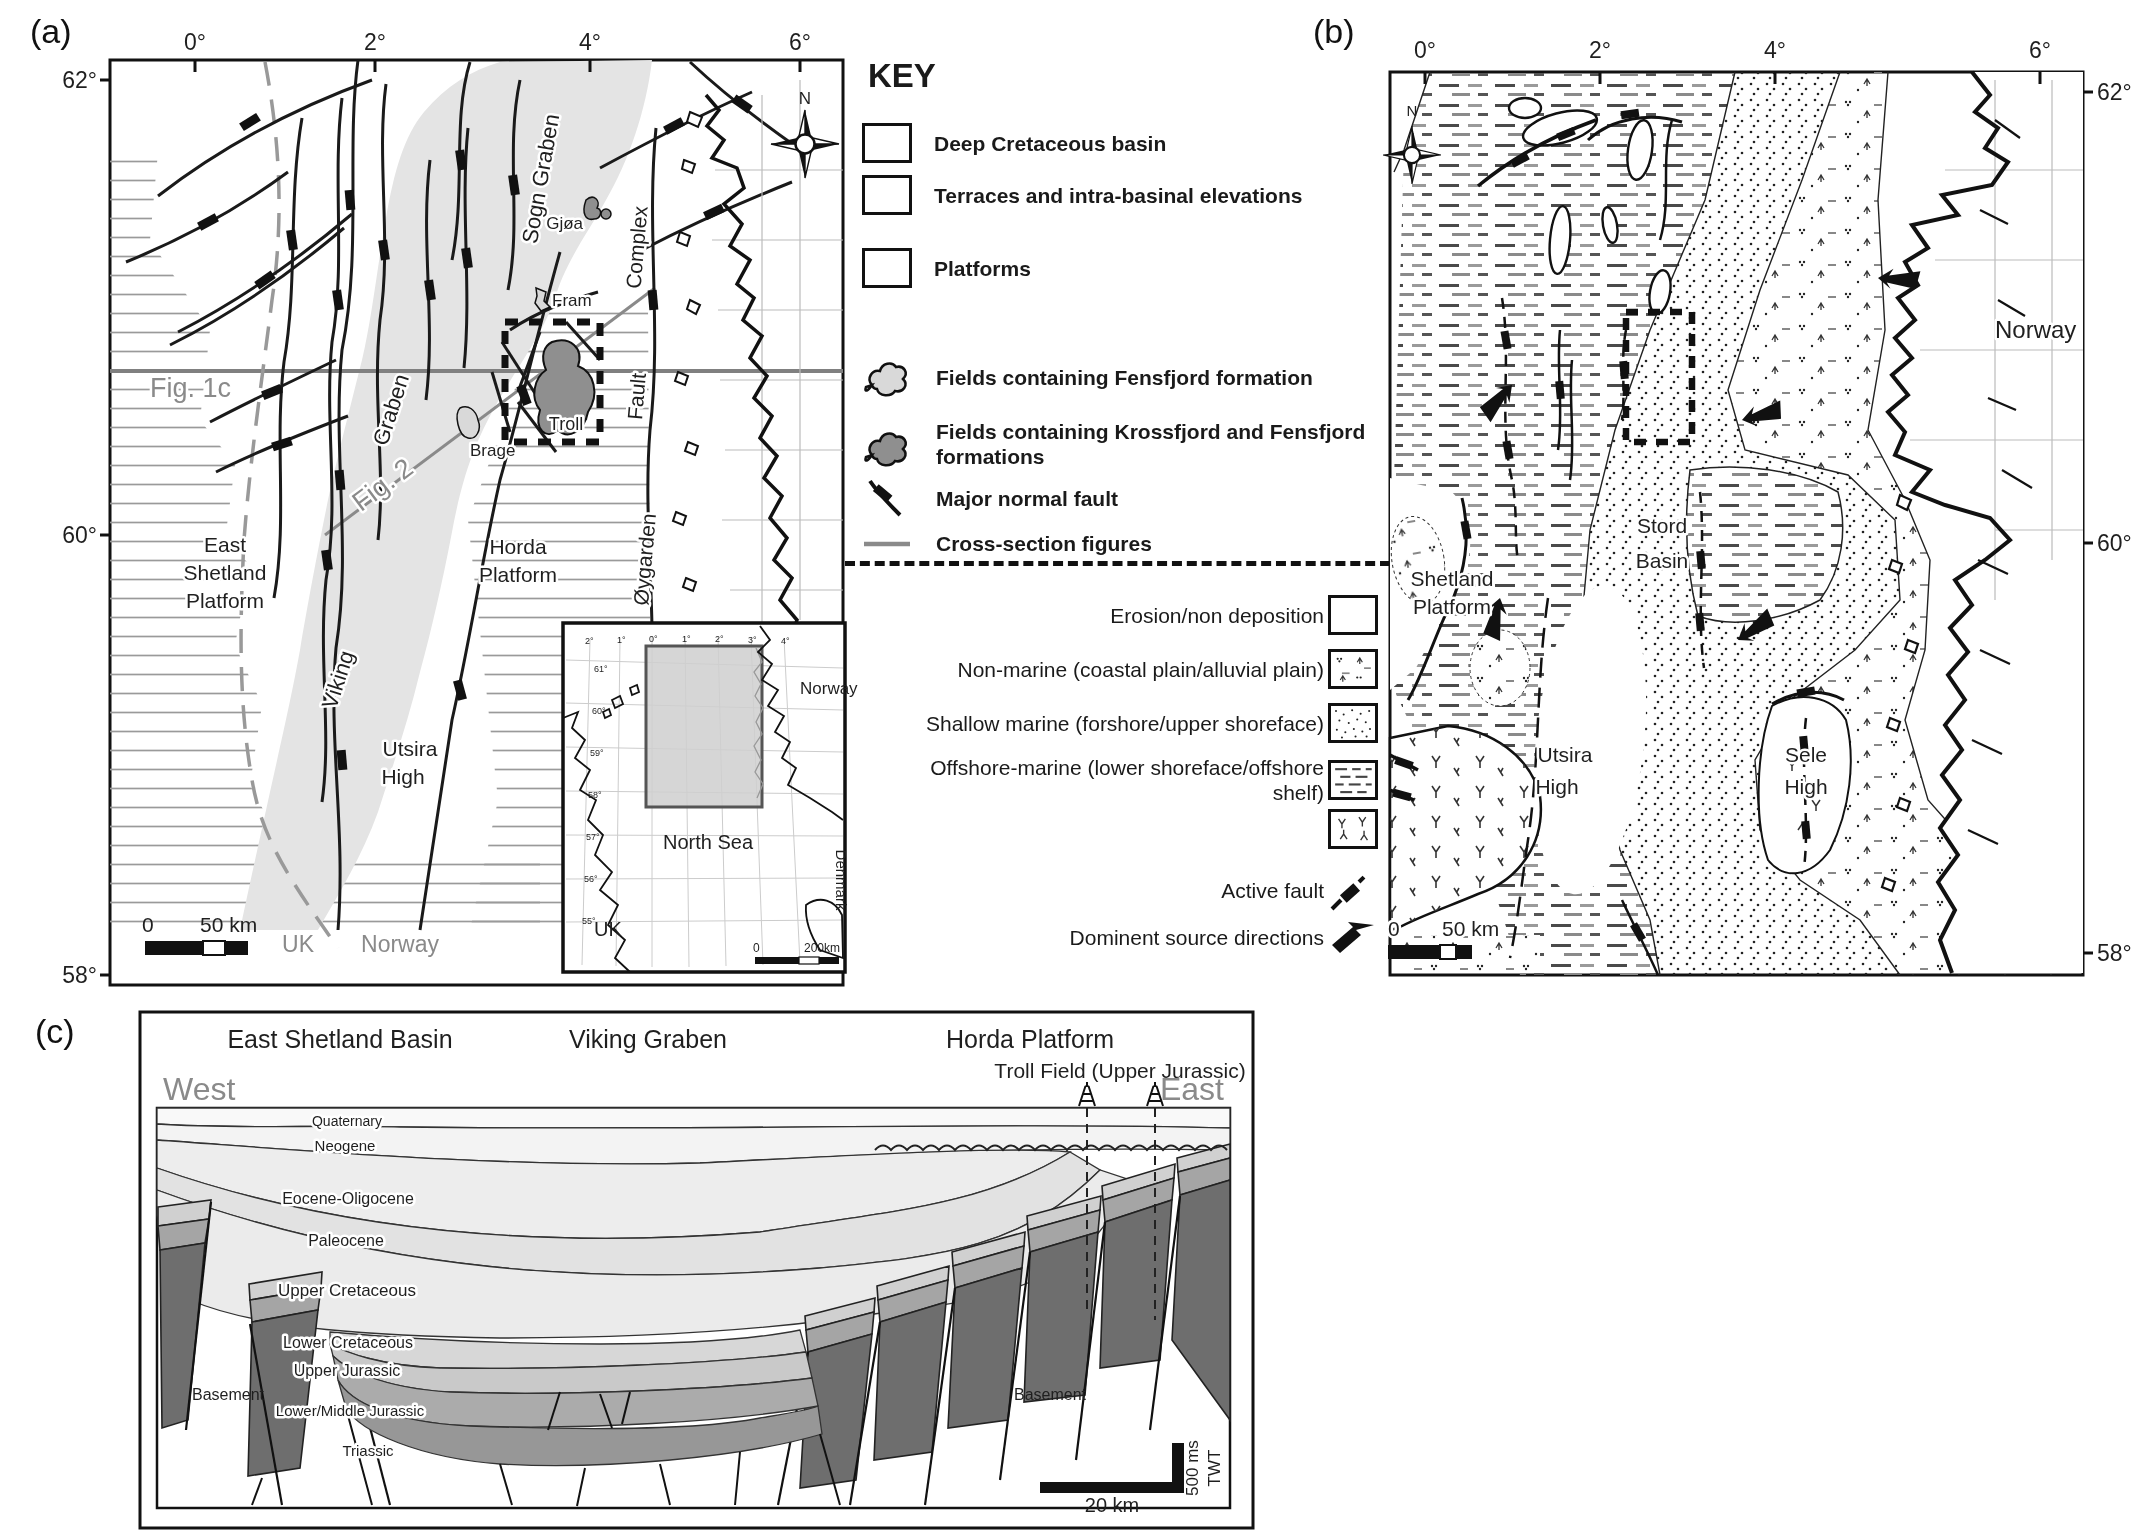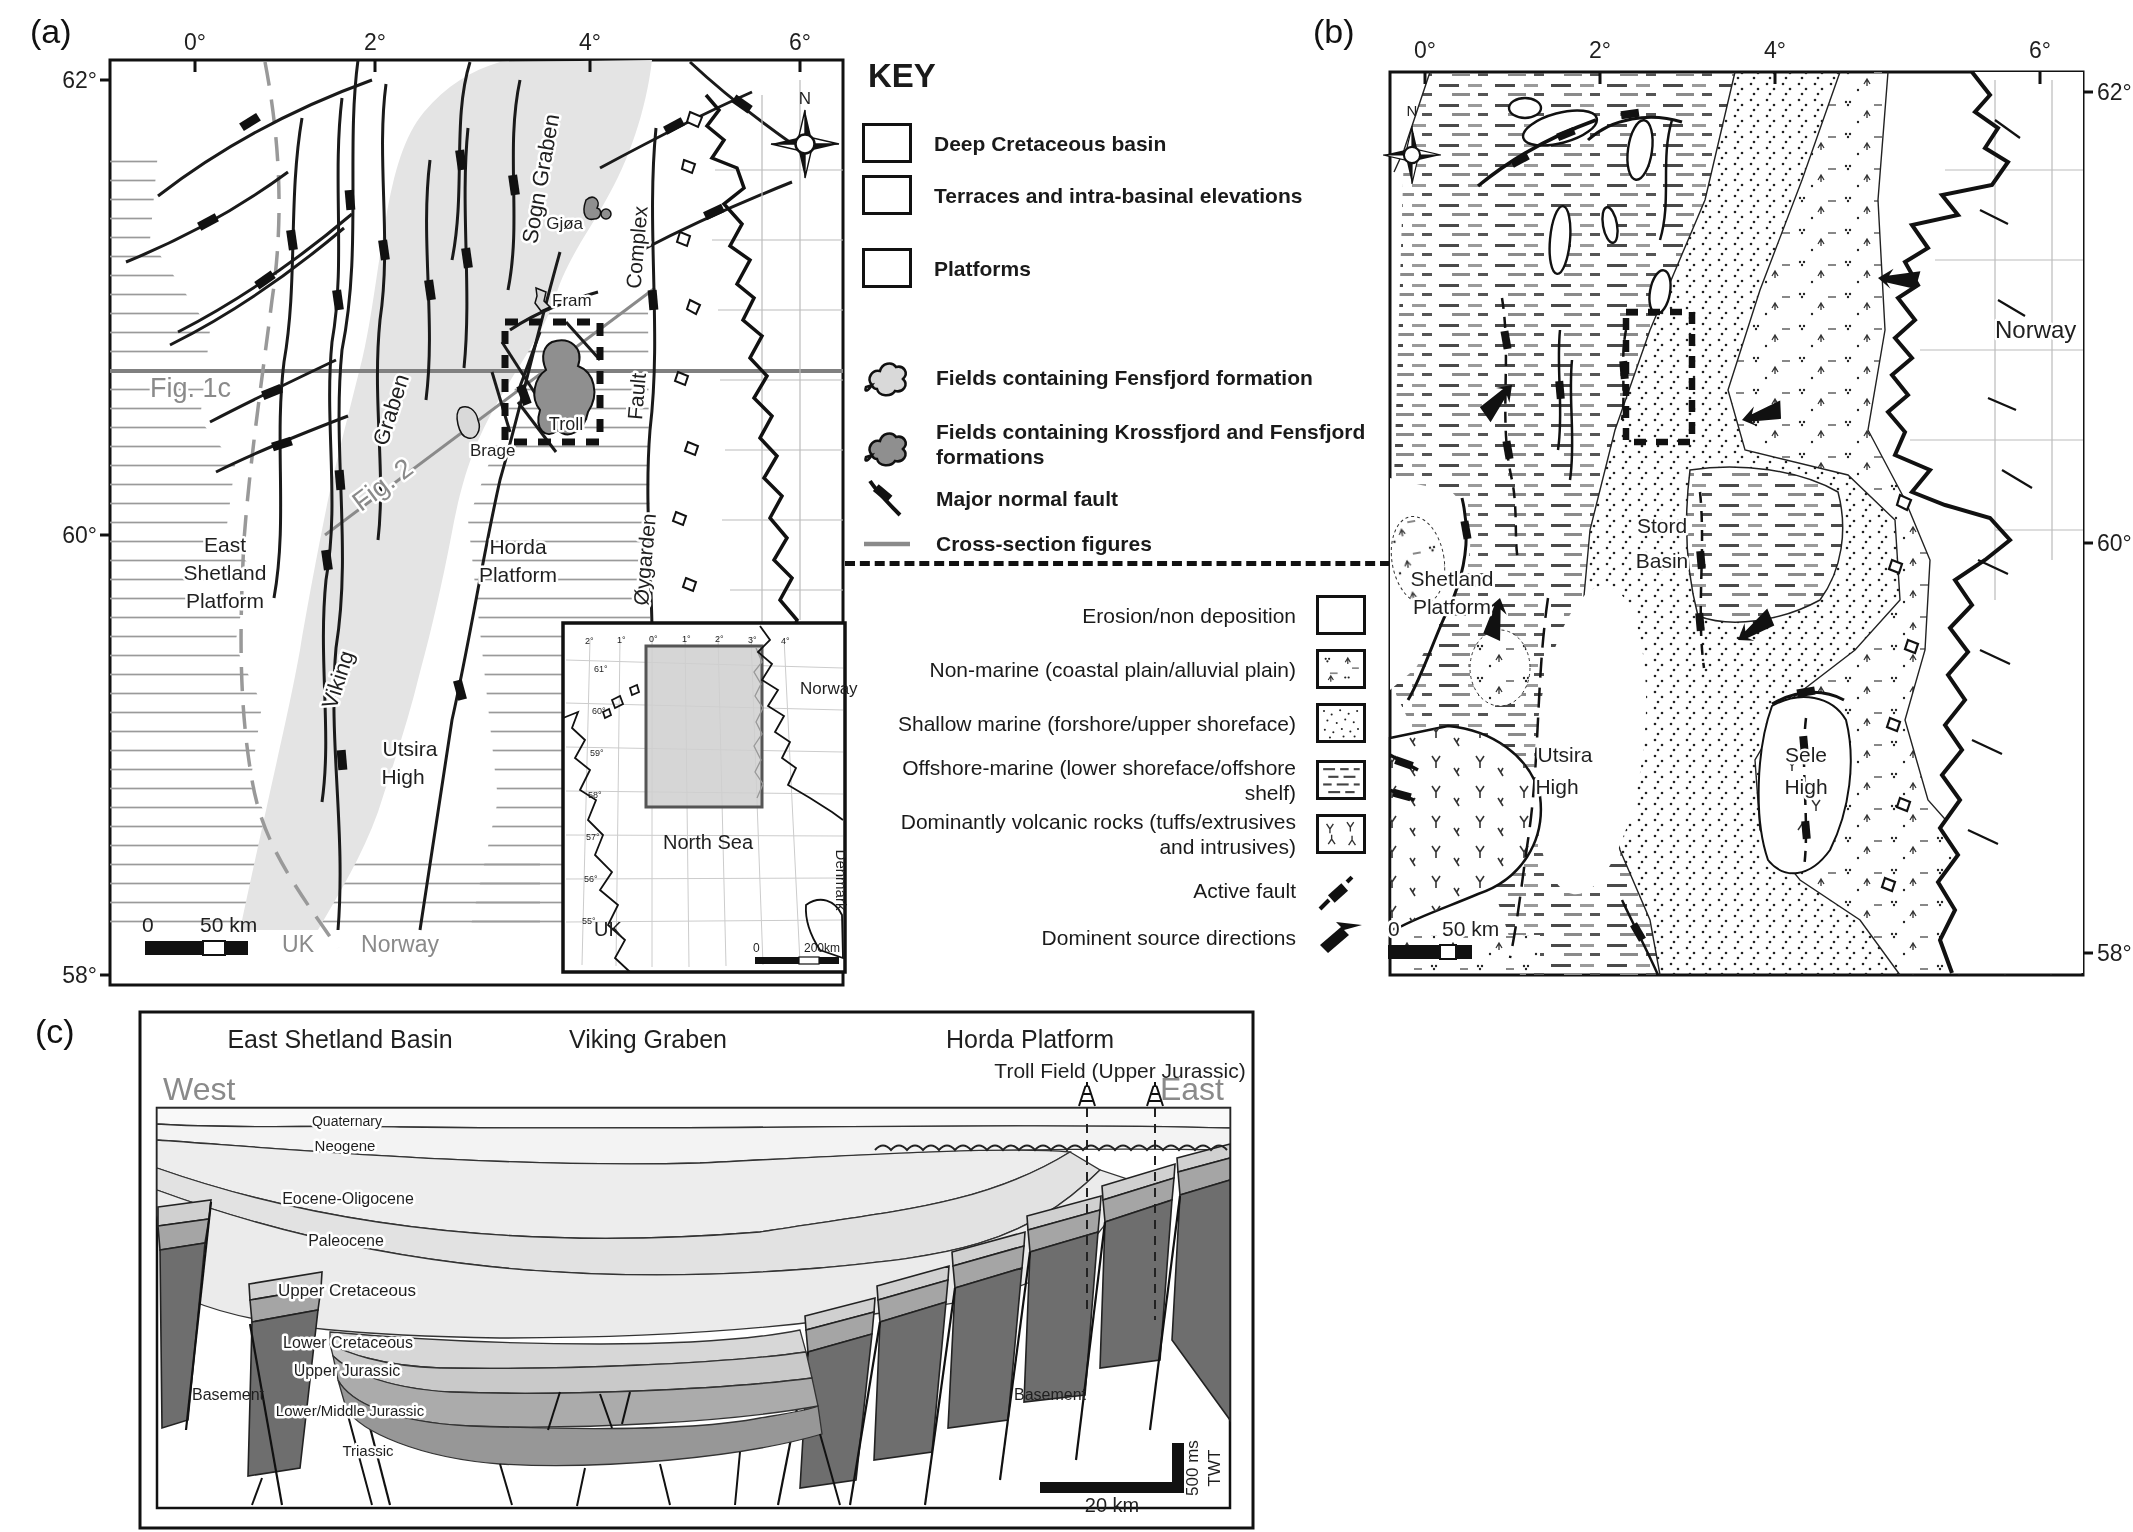--- a/index.html
+++ b/index.html
@@ -12,21 +12,21 @@
   .gray{fill:#8a8a8a;}
   
   .key{position:absolute;left:858px;top:55px;width:528px;height:935px;}
   .key-title{position:absolute;left:10px;top:2px;font-size:33px;font-weight:600;}
   .krow{position:absolute;left:4px;display:flex;align-items:center;gap:22px;width:520px;font-weight:bold;}
   .krow .sw{flex:0 0 auto;width:50px;height:40px;box-sizing:border-box;border:3px solid #111;background:#fff;}
   .krow .lbl{font-size:21px;line-height:25px;}
   .sw-deep{background:#e3e3e3;}
   .sw-plat{background:repeating-linear-gradient(to bottom,#fff 0px,#fff 10px,#8a8a8a 10px,#8a8a8a 12px);}
   .sw-study{border:5px dashed #111 !important;width:46px !important;height:38px !important;background:#fff;}
-  .frow{position:absolute;right:20px;display:flex;align-items:center;justify-content:flex-end;gap:20px;width:512px;}
+  .frow{position:absolute;right:8px;display:flex;align-items:center;justify-content:flex-end;gap:4px;width:512px;}
   .frow .lbl{font-size:21px;line-height:25px;text-align:right;}
   .frow .sw{flex:0 0 auto;width:50px;height:40px;box-sizing:border-box;border:3px solid #111;background:#fff;}
   .divider{position:absolute;left:845px;top:561px;width:545px;height:0;border-top:5px dashed #111;}
 </style>
 </head>
 <body>
 
 <div class="canvas">
 
   <div class="panel-tag" style="left:30px;top:12px">(a)</div>
@@ -357,21 +357,20 @@
             <rect x="28" y="15" width="14" height="2.5"></rect>
         <rect x="4" y="24" width="10" height="2.5"></rect>
             <rect x="20" y="24" width="14" height="2.5"></rect>
             <rect x="40" y="24" width="7" height="2.5"></rect>
         <rect x="10" y="33" width="14" height="2.5"></rect>
             <rect x="30" y="33" width="11" height="2.5"></rect>
           </g>
       </svg>
     </div>
     <div class="frow" style="top:754px">
-      <span class="lbl" style="max-width:430px">Dominantly volcanic rocks (tuffs/extrusives and intrusives)</span>
       <svg class="sw" width="50" height="40" viewBox="0 0 50 40" style="border:3px solid #111">
         <g stroke="#333" stroke-width="1.6" fill="none">
           <path d="M8,8 l4,6 l4,-6 M12,14 l0,5"></path>
             <path d="M32,6 l4,6 l4,-6 M36,12 l0,5"></path>
           <path d="M10,32 l4,-6 l4,6 M14,26 l0,-5"></path>
             <path d="M34,33 l4,-6 l4,6 M38,27 l0,-5"></path>
         </g>
       </svg>
     </div>
     <div class="frow" style="top:812px">

